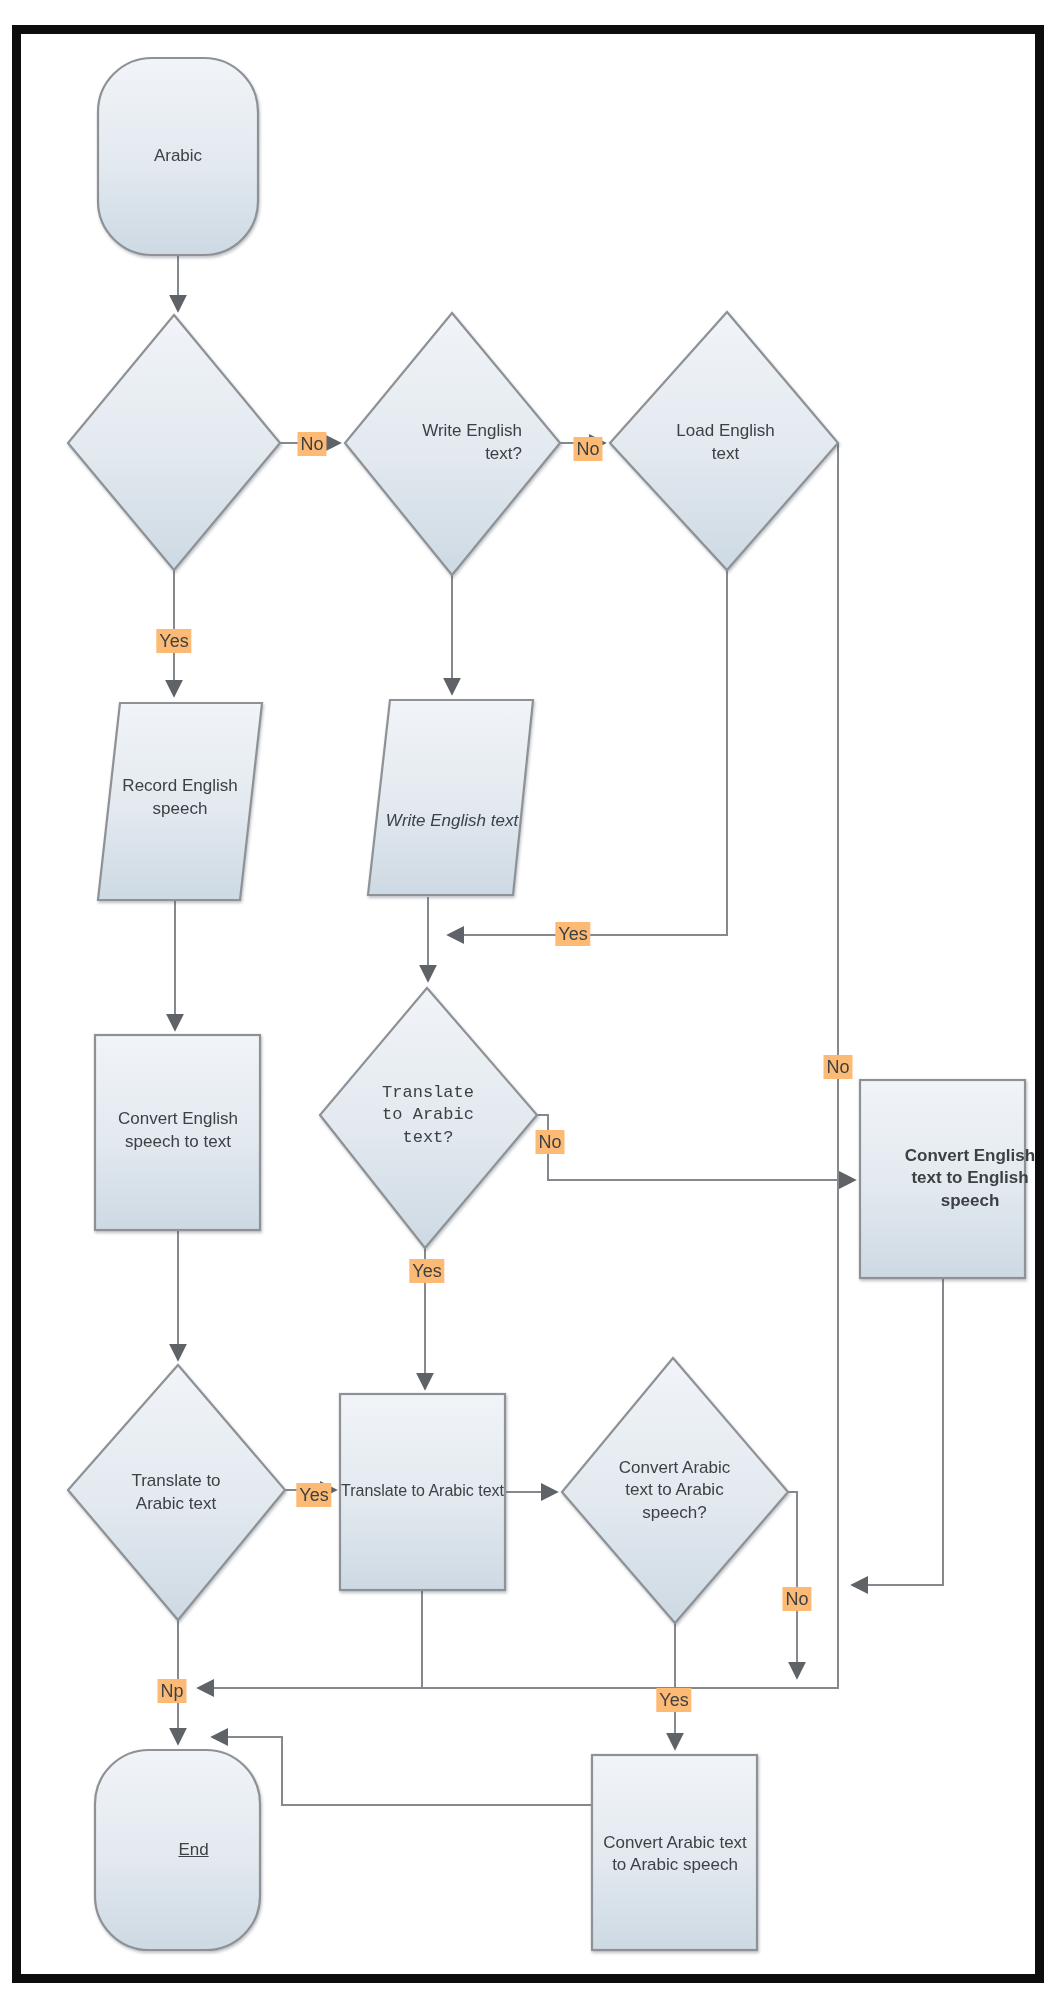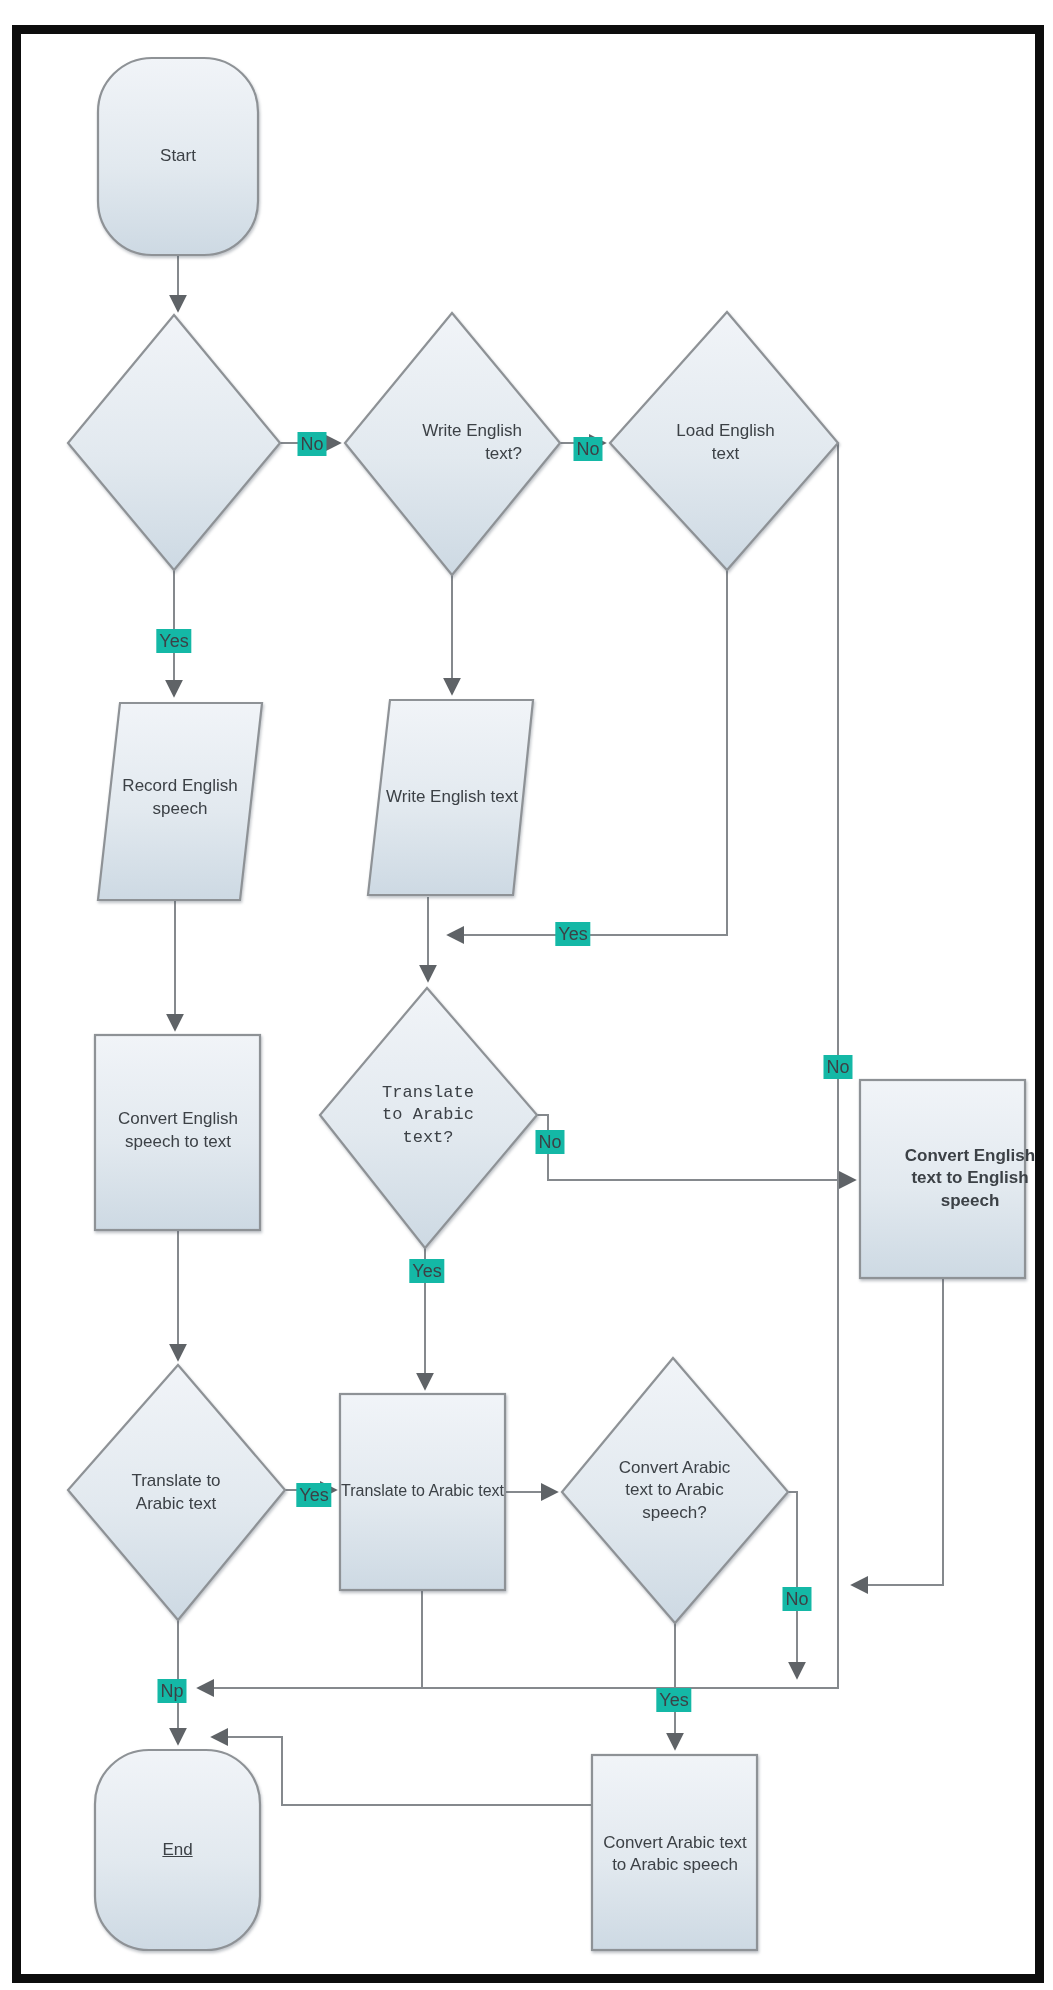--- a/index.html
+++ b/index.html
@@ -32,21 +32,21 @@
     position:absolute;
     display:flex;align-items:center;justify-content:center;
     text-align:center;
     color:#3c4146;
     font-size:17px;line-height:1.3;
     z-index:3;
   }
   .elabel{
     position:absolute;
     transform:translate(-50%,-50%);
-    background:#14b8a6;
+    background:#fdba74;
     color:#3c4146;
     font-size:18px;line-height:1;
     padding:3px 3px;
     z-index:2;
     white-space:nowrap;
   }
 </style>
 </head>
 <body>
 
@@ -95,33 +95,33 @@
     <rect class="shape" x="95" y="1035" width="165" height="195"></rect>
     <polygon class="shape" points="427,988 537,1115 425,1248 320,1115"></polygon>
     <rect class="shape" x="860" y="1080" width="165" height="198"></rect>
     <polygon class="shape" points="178,1365 285,1490 178,1620 68,1490"></polygon>
     <rect class="shape" x="340" y="1394" width="165" height="196"></rect>
     <polygon class="shape" points="673,1358 788,1492 675,1623 562,1492"></polygon>
     <rect class="shape" x="592" y="1755" width="165" height="195"></rect>
     <rect class="shape" x="95" y="1750" width="165" height="200" rx="54"></rect>
   </svg>
 
-  <div class="nlabel" style="left:98px;top:58px;width:160px;height:197px;">Start</div>
+  <div class="nlabel" style="left:98px;top:58px;width:160px;height:197px;">Arabic</div>
   <div class="nlabel" style="left:382px;top:385px;width:140px;height:115px;text-align:right;">Write English text?</div>
   <div class="nlabel" style="left:668px;top:385px;width:115px;height:115px;">Load English text</div>
   <div class="nlabel" style="left:110px;top:740px;width:140px;height:115px;">Record English speech</div>
-  <div class="nlabel" style="left:376px;top:765px;width:152px;height:65px;">Write English text</div>
+  <div class="nlabel" style="left:376px;top:789px;width:152px;height:65px;font-style:italic;">Write English text</div>
   <div class="nlabel" style="left:100px;top:1078px;width:156px;height:105px;">Convert English speech to text</div>
   <div class="nlabel" style="left:372px;top:1058px;width:112px;height:115px;font-family:Liberation Mono, monospace;">Translate to Arabic text?</div>
   <div class="nlabel" style="left:890px;top:1126px;width:160px;height:105px;font-weight:bold;">Convert English text to English speech</div>
   <div class="nlabel" style="left:120px;top:1435px;width:112px;height:115px;">Translate to Arabic text</div>
   <div class="nlabel" style="left:340px;top:1462px;width:165px;height:58px;font-size:16px;">Translate to Arabic text</div>
   <div class="nlabel" style="left:612px;top:1423px;width:125px;height:135px;">Convert Arabic text to Arabic speech?</div>
   <div class="nlabel" style="left:596px;top:1800px;width:158px;height:108px;">Convert Arabic text to Arabic speech</div>
-  <div class="nlabel" style="left:95px;top:1750px;width:165px;height:200px;text-decoration:underline;">End</div>
+  <div class="nlabel" style="left:111px;top:1750px;width:165px;height:200px;text-decoration:underline;">End</div>
 
   <div class="elabel" style="left:174px;top:641px;">Yes</div>
   <div class="elabel" style="left:312px;top:444px;">No</div>
   <div class="elabel" style="left:588px;top:449px;">No</div>
   <div class="elabel" style="left:573px;top:934px;">Yes</div>
   <div class="elabel" style="left:838px;top:1067px;">No</div>
   <div class="elabel" style="left:550px;top:1142px;">No</div>
   <div class="elabel" style="left:427px;top:1271px;">Yes</div>
   <div class="elabel" style="left:314px;top:1495px;">Yes</div>
   <div class="elabel" style="left:797px;top:1599px;">No</div>

